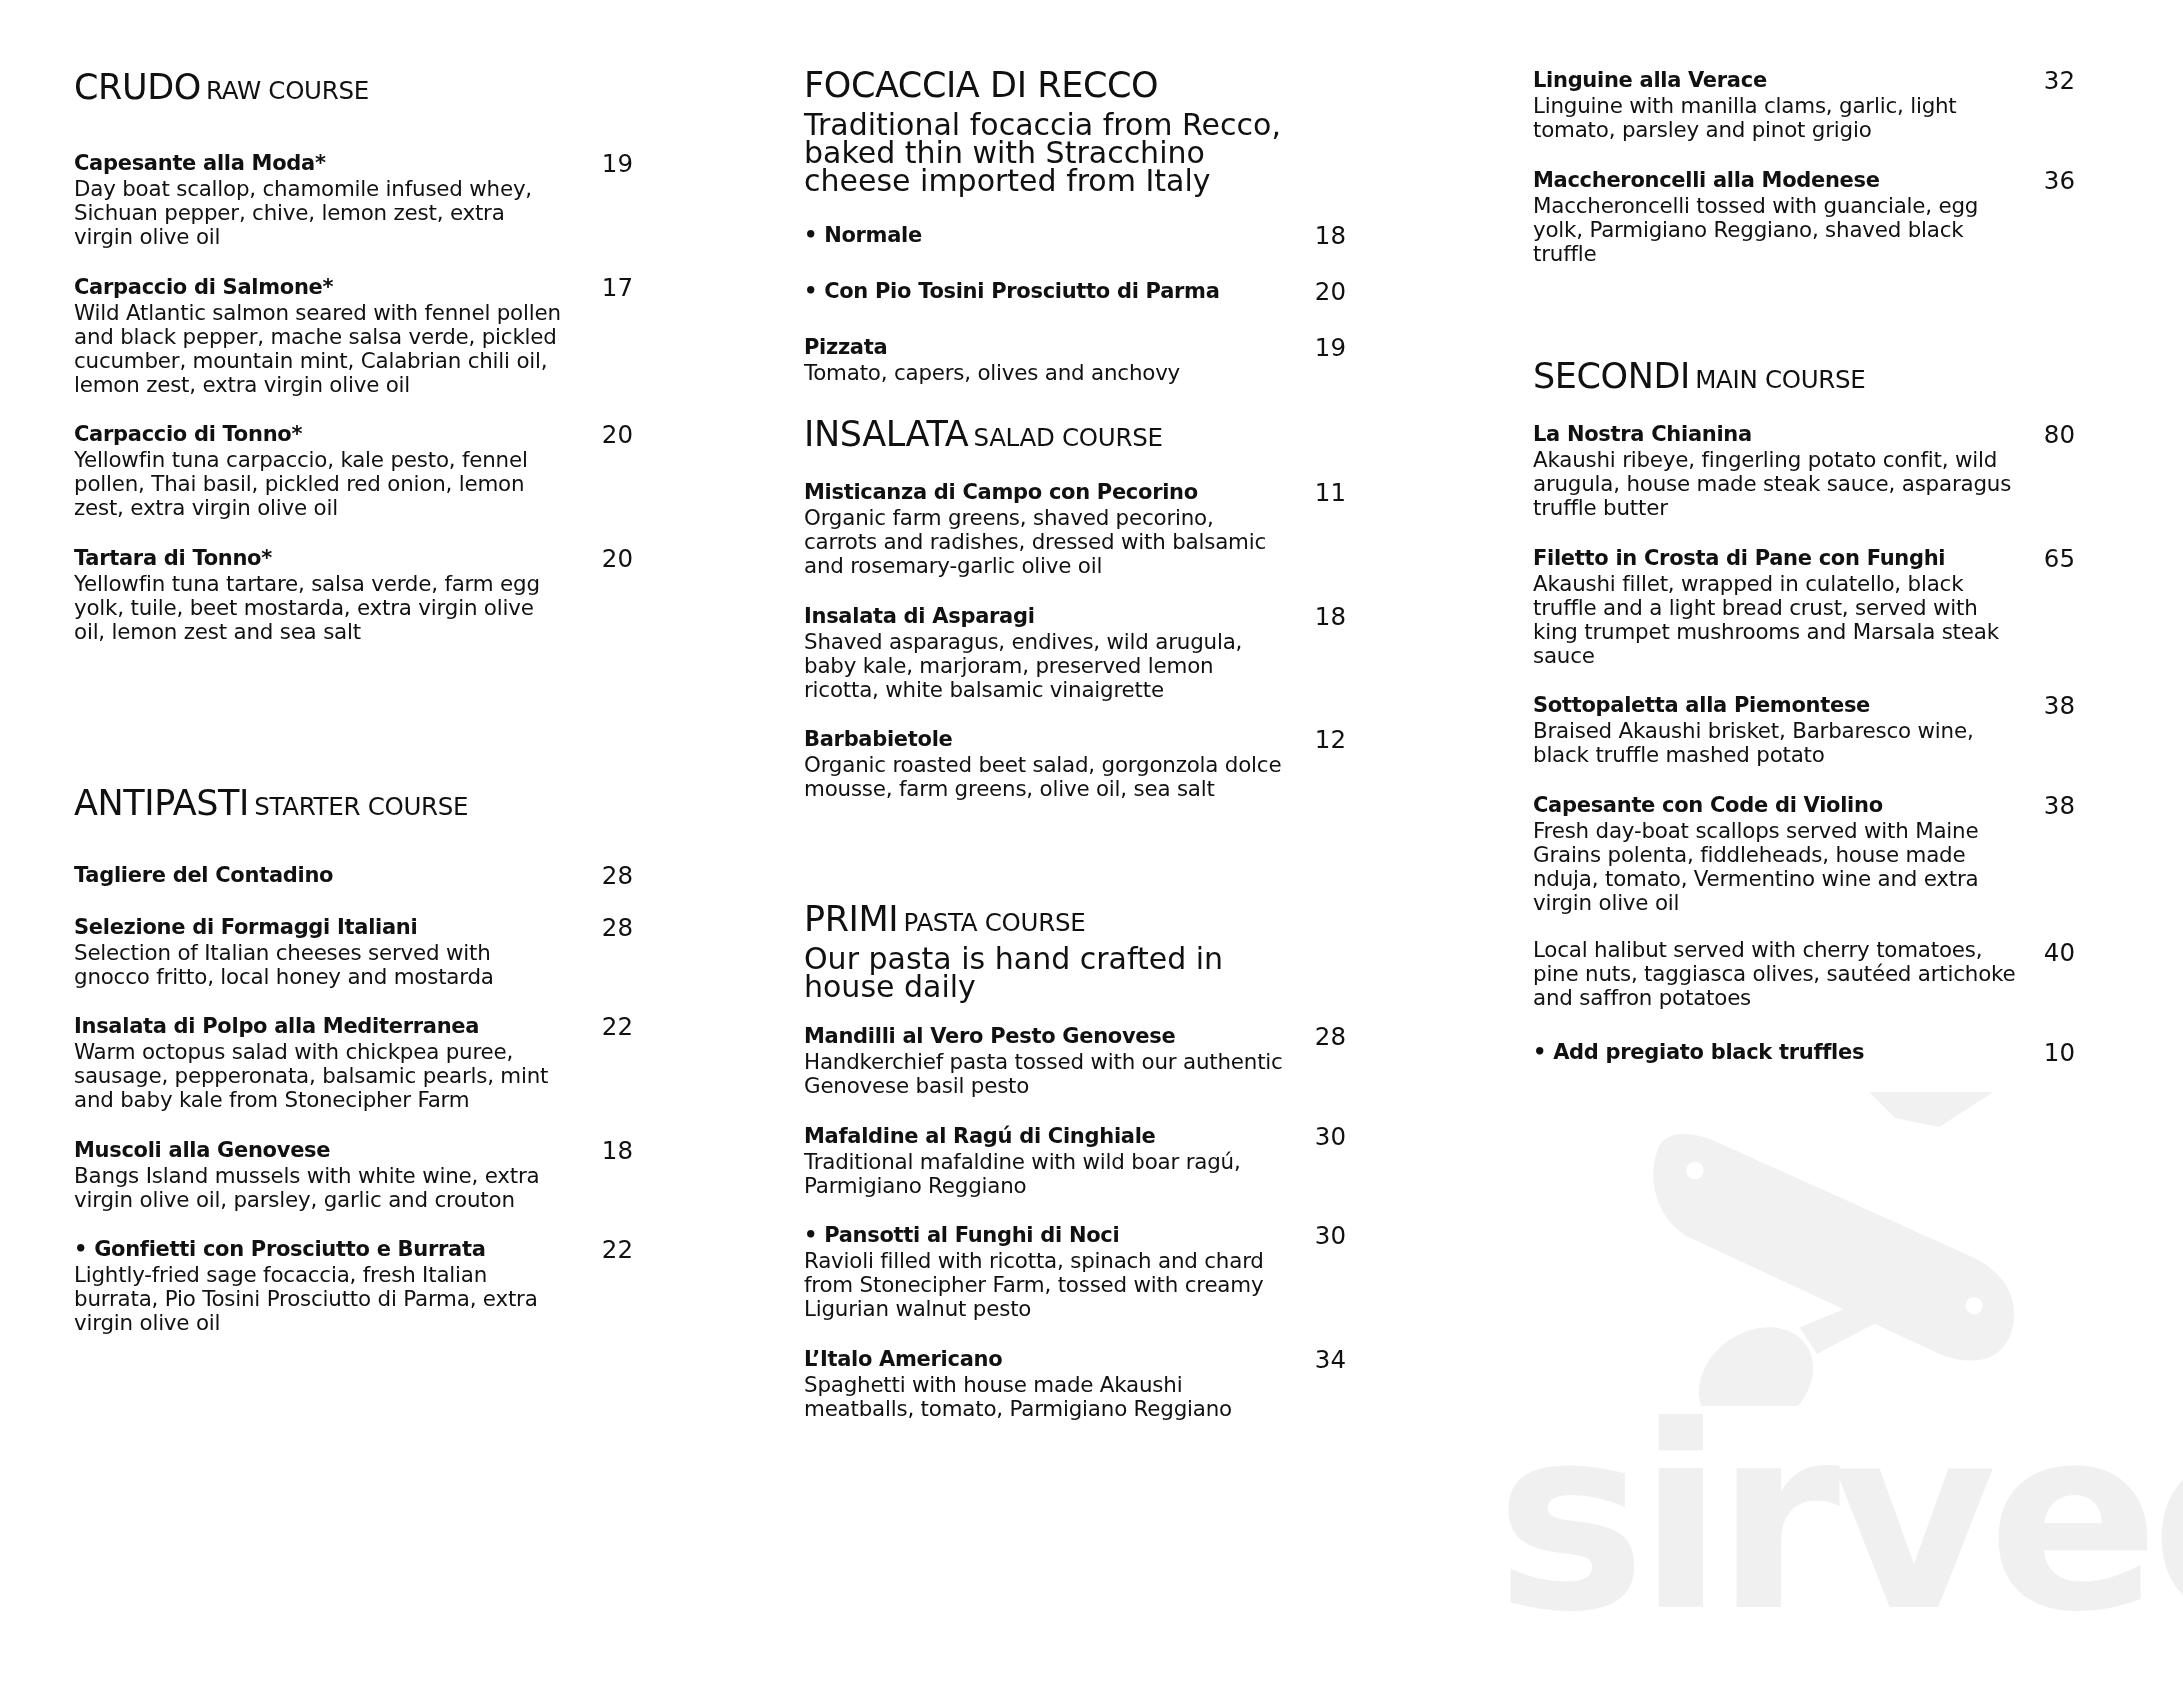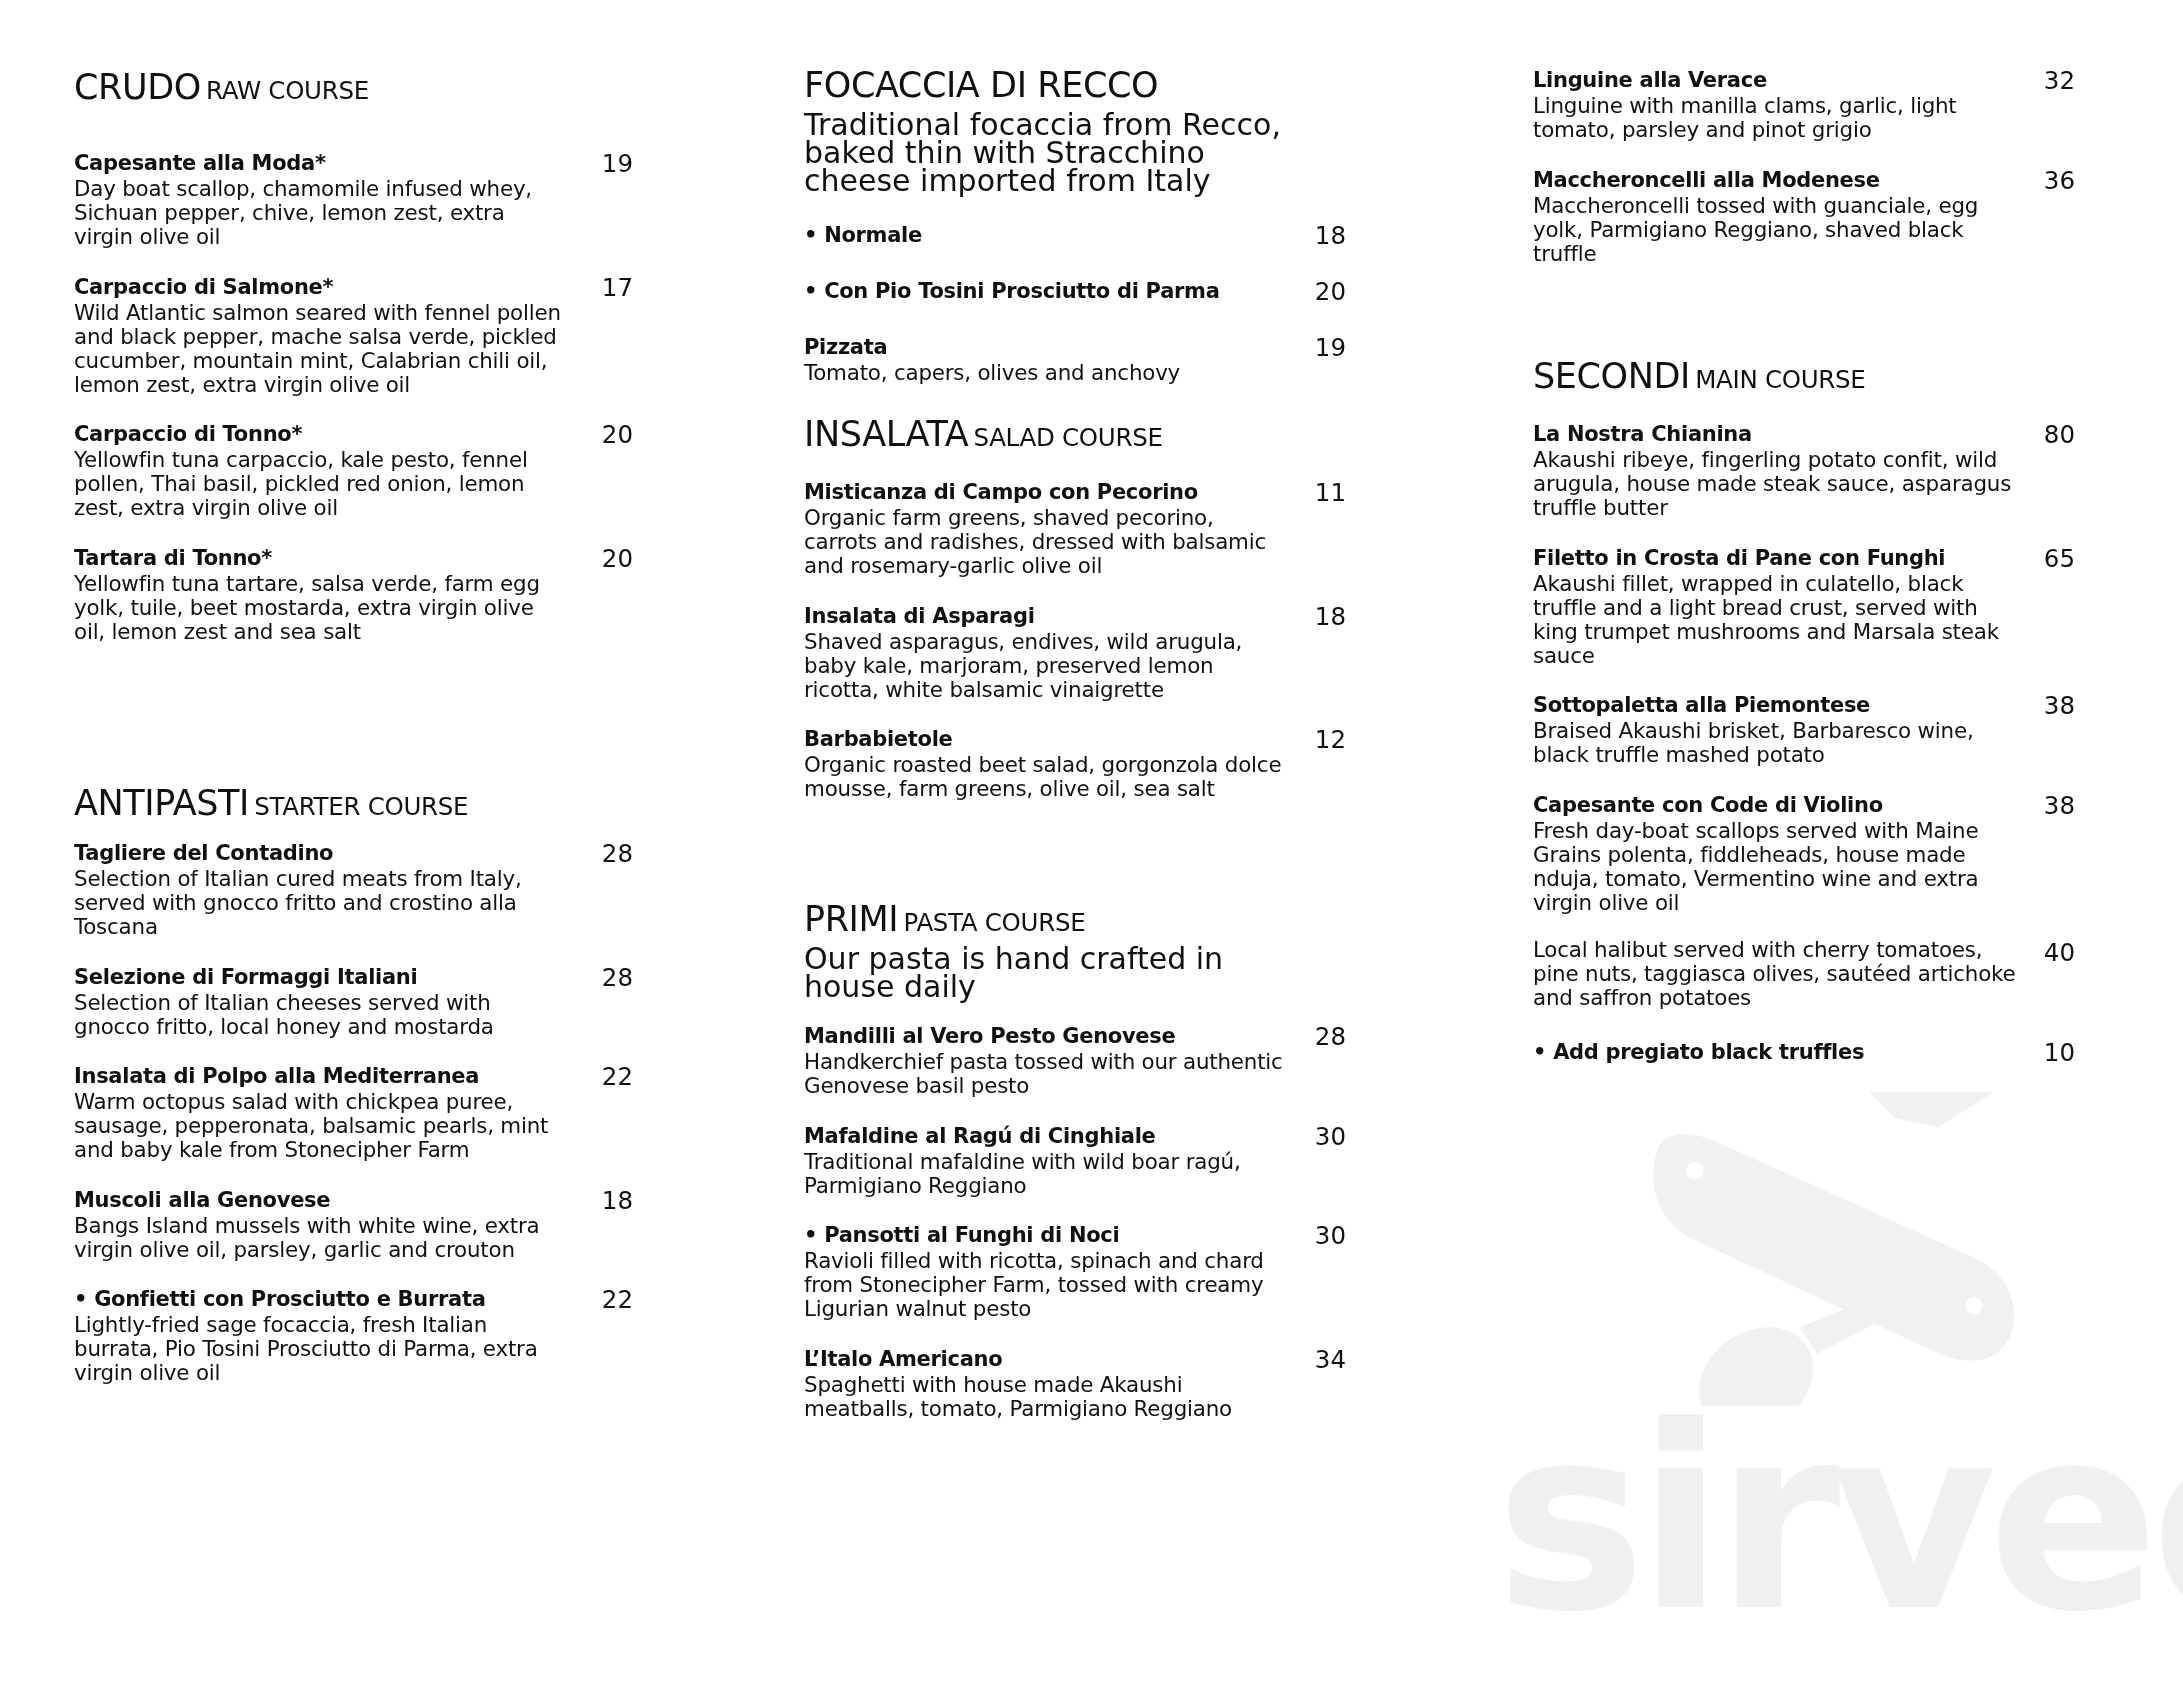--- a/index.html
+++ b/index.html
@@ -51,24 +51,23 @@
     <div class="name">Tartara di Tonno*</div>
     <div class="price">20</div>
     <div class="desc">Yellowfin tuna tartare, salsa verde, farm egg yolk, tuile, beet mostarda, extra virgin olive oil, lemon zest and sea salt</div>
   </div>
 </div>
 
 <div class="col col-left" style="top:786px;">
   <h2 class="section-head">
     <span class="main">ANTIPASTI</span><span class="sub">STARTER COURSE</span>
   </h2>
-  <div class="item" style="margin-top:18px;">
+  <div class="item" style="margin-top:40px;">
     <div class="name">Tagliere del Contadino</div>
     <div class="price">28</div>
-    <div class="desc">Selection of Italian cured meats from Italy, served with gnocco fritto and crostino alla Toscana</div>
   </div>
   <div class="item">
     <div class="name">Selezione di Formaggi Italiani</div>
     <div class="price">28</div>
     <div class="desc">Selection of Italian cheeses served with gnocco fritto, local honey and mostarda</div>
   </div>
   <div class="item">
     <div class="name">Insalata di Polpo alla Mediterranea</div>
     <div class="price">22</div>
     <div class="desc">Warm octopus salad with chickpea puree, sausage, pepperonata, balsamic pearls, mint and baby kale from Stonecipher Farm</div>

